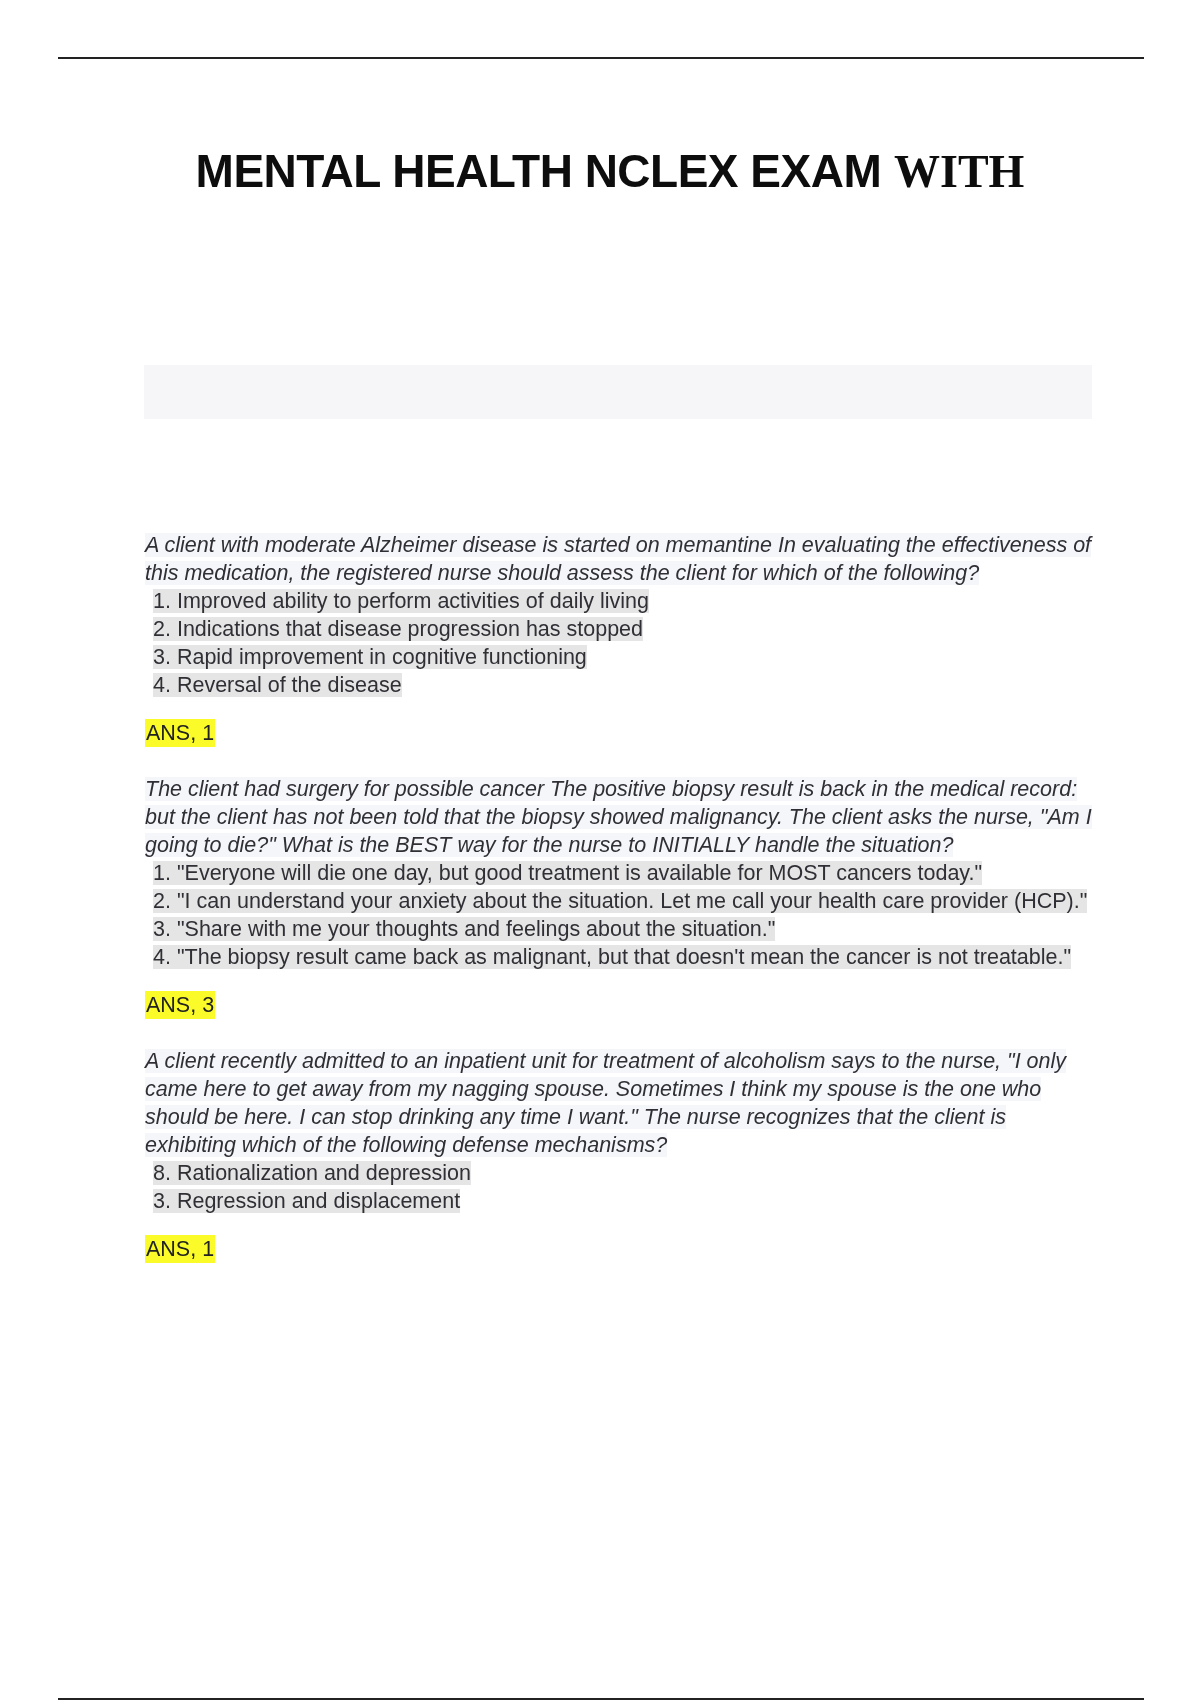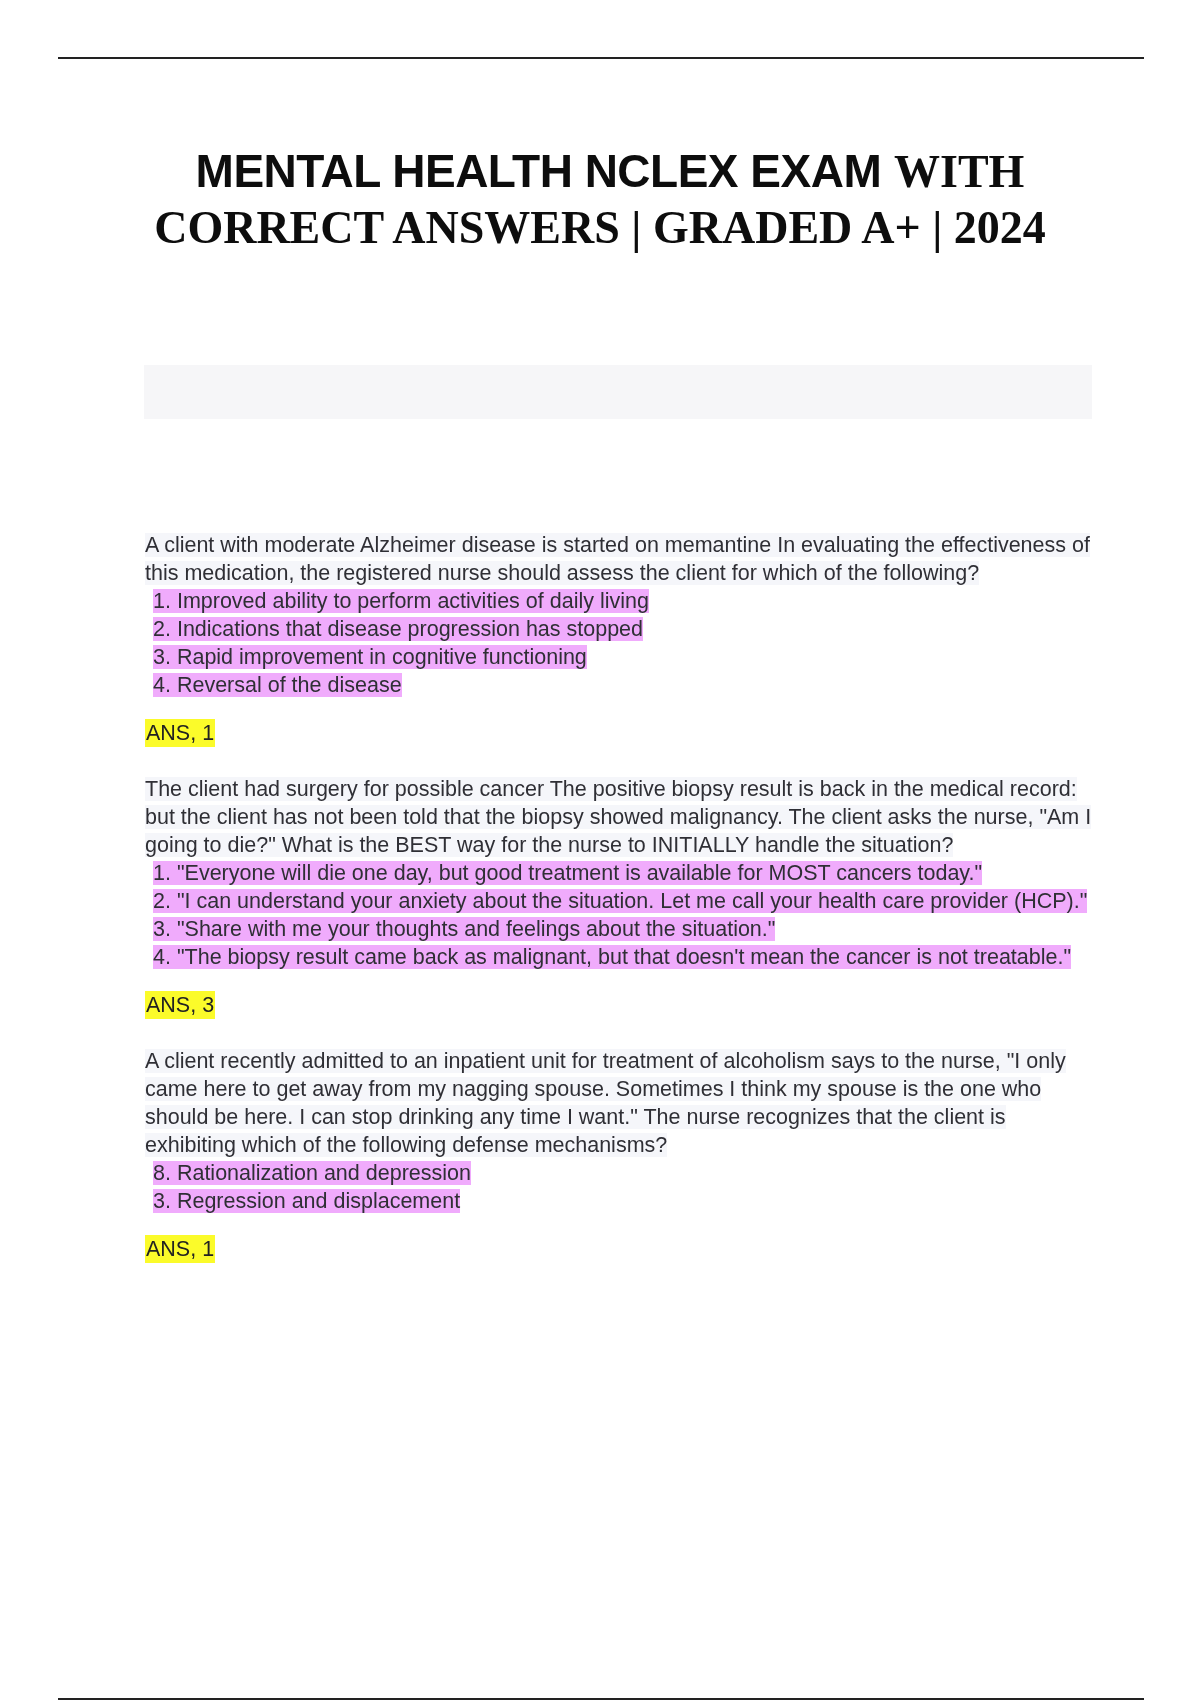--- a/index.html
+++ b/index.html
@@ -14,37 +14,36 @@
     position: absolute; top: 143px; left: 0; width: 1200px; text-align: center;
     font-size: 46px; line-height: 56px; color: #0d0d0d; font-weight: bold;
   }
   .title .sans { font-family: "Liberation Sans", sans-serif; letter-spacing: -0.5px; margin-left: 20px; }
   .title .serif { font-family: "Liberation Serif", serif; }
   .graybox {
     position: absolute; top: 365px; left: 144px; width: 948px; height: 54px; background: #f6f6f8;
   }
   .content { position: absolute; top: 531px; left: 145px; width: 950px; font-size: 21.5px; line-height: 28px; }
   .q { margin-bottom: 28px; }
-  .hl { background: #f5f6fa; display: inline; }
+  .hl { background: #f5f6fa; display: inline; font-style: italic; }
   .opt { padding-left: 8px; }
   .ans { display: inline-block; background: #fbfb2a; color: #222; padding: 0 1px; margin-top: 20px; }
   .line { display: block; }
-  .line span { background: #f0abfc; }
+  .line span { background: #e5e5e5; }
 </style>
 </head>
 <body>
 
 <div class="rule top"></div>
 
 <div class="title">
   <div>
     <span class="sans">MENTAL HEALTH NCLEX EXAM</span>
     <span class="serif">WITH</span>
   </div>
-  <div class="serif">CORRECT ANSWERS | GRADED A+ | 2024</div>
 </div>
 
 <div class="graybox"></div>
 
 <div class="content">
   <div class="q">
     <div class="hl">A client with moderate Alzheimer disease is started on memantine In evaluating the effectiveness of this medication, the registered nurse should assess the client for which of the following?</div>
     <div class="line opt"><span>1. Improved ability to perform activities of daily living</span></div>
     <div class="line opt"><span>2. Indications that disease progression has stopped</span></div>
     <div class="line opt"><span>3. Rapid improvement in cognitive functioning</span></div>

